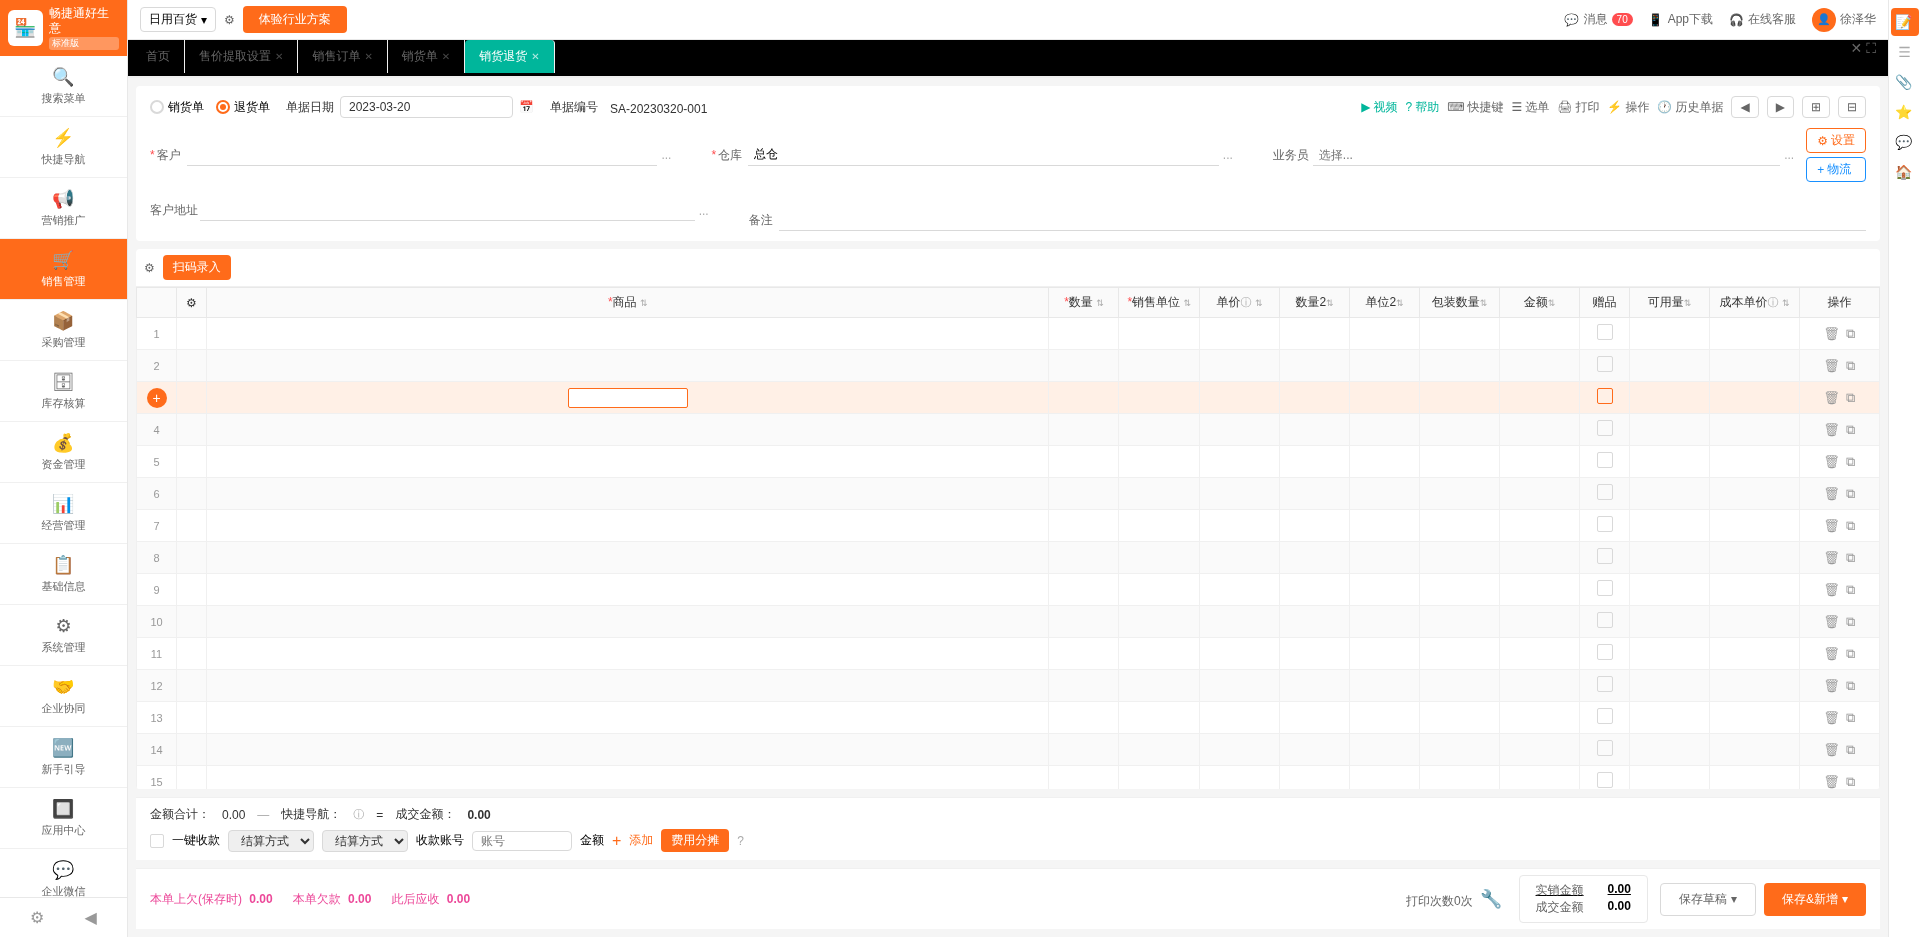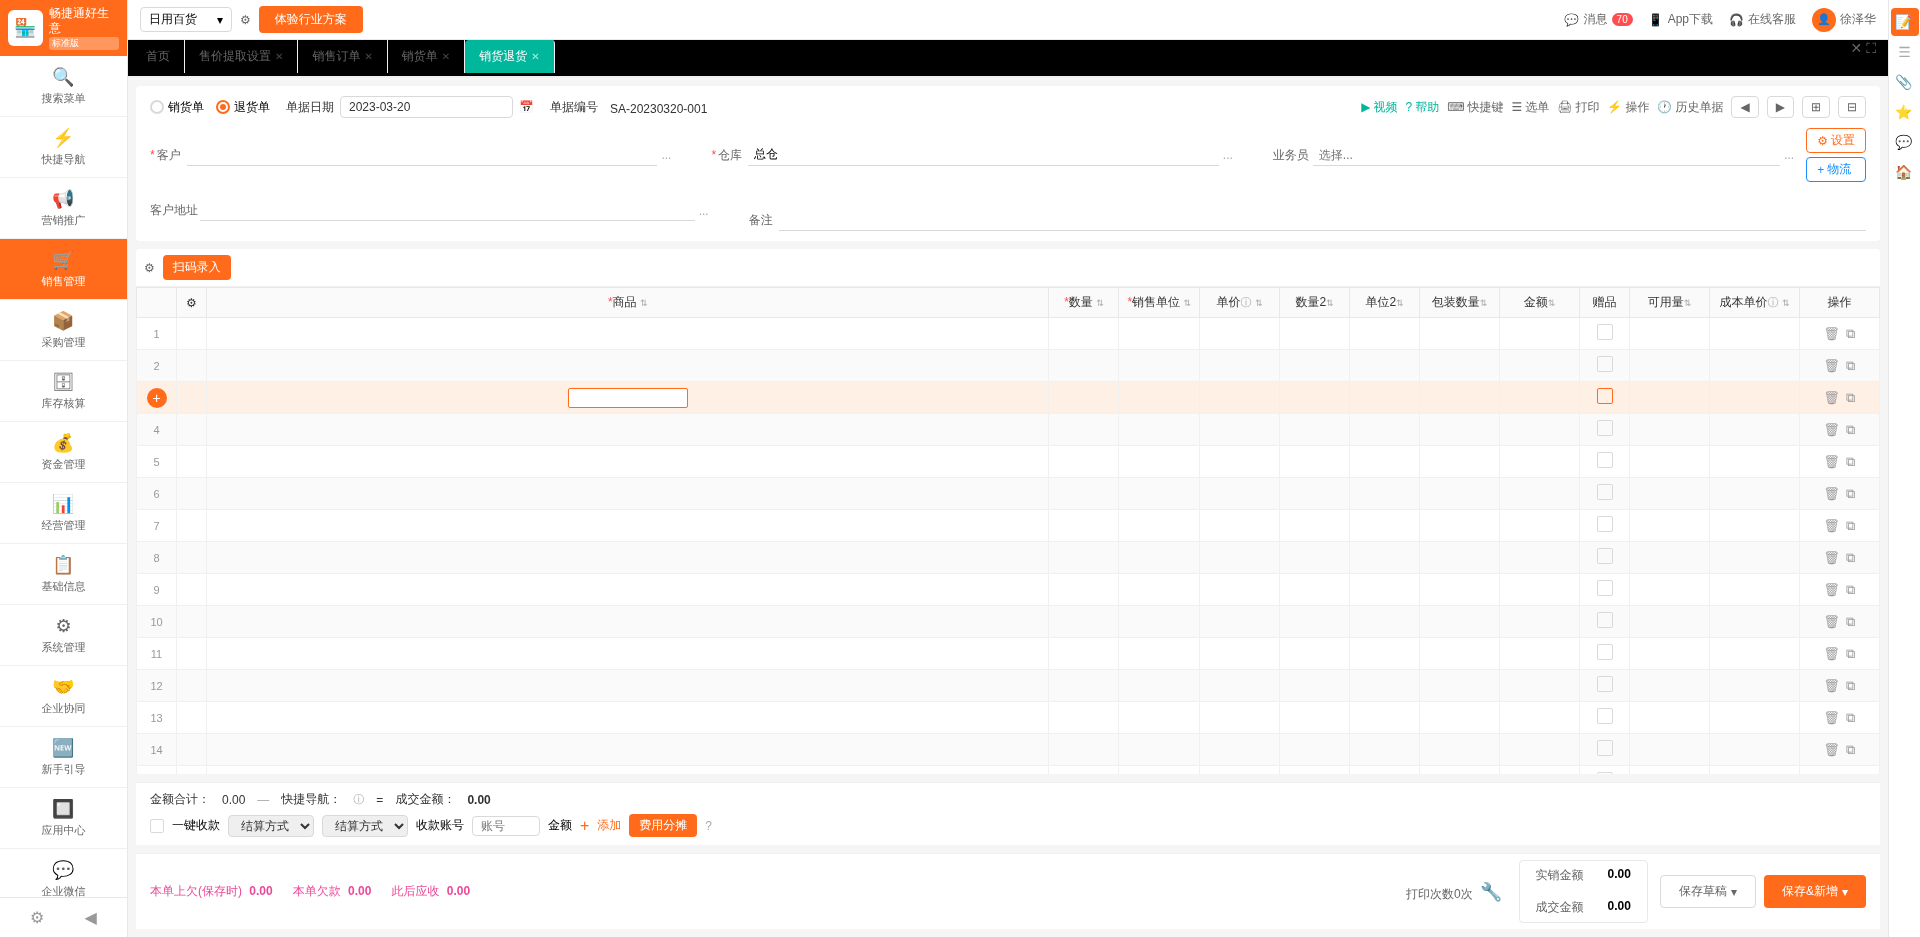--- a/index.html
+++ b/index.html
@@ -18,21 +18,21 @@
     .sidebar-item-label { font-size: 11px; text-align: center; }
     .sidebar-bottom { padding: 10px; display: flex; justify-content: space-around; border-top: 1px solid #e8e8e8; }
     .sidebar-bottom-icon { color: #999; font-size: 16px; cursor: pointer; }
 
     
     .main { flex: 1; display: flex; flex-direction: column; overflow: hidden; }
 
     
     .topbar { height: 40px; background: #fff; display: flex; align-items: center; padding: 0 12px; border-bottom: 1px solid #e8e8e8; justify-content: space-between; }
     .topbar-left { display: flex; align-items: center; gap: 8px; }
-    .topbar-selector { display: flex; align-items: center; gap: 20px; border: 1px solid #d9d9d9; border-radius: 4px; padding: 3px 8px; cursor: pointer; }
+    .topbar-selector { display: flex; align-items: center; gap: 4px; border: 1px solid #d9d9d9; border-radius: 4px; padding: 3px 8px; cursor: pointer; }
     .topbar-settings { color: #666; cursor: pointer; }
     .topbar-btn { background: #ff6b1a; color: #fff; border: none; border-radius: 4px; padding: 5px 16px; cursor: pointer; font-size: 12px; }
     .topbar-right { display: flex; align-items: center; gap: 16px; color: #666; }
     .topbar-right-item { display: flex; align-items: center; gap: 4px; cursor: pointer; }
     .badge { background: #ff4d4f; color: #fff; border-radius: 10px; padding: 1px 5px; font-size: 10px; }
     .user-avatar { width: 24px; height: 24px; background: #ff6b1a; border-radius: 50%; display: flex; align-items: center; justify-content: center; color: #fff; font-size: 11px; }
 
     
     .tabbar { height: 38px; background: #000000; display: flex; align-items: flex-start; border-bottom: 2px solid #f0f0f0; padding: 0 4px; }
     .tab { display: flex; align-items: center; gap: 4px; padding: 8px 14px; cursor: pointer; color: #666; border-right: 1px solid #f0f0f0; font-size: 13px; white-space: nowrap; }
@@ -79,21 +79,21 @@
     .action-icon { color: #999; cursor: pointer; font-size: 13px; }
     .subtotal-row td { background: #fffbe6 !important; font-weight: bold; color: #333; }
 
     
     .bottom-bar { background: #fff; padding: 8px 14px; border-top: 1px solid #f0f0f0; }
     .amount-row { display: flex; align-items: center; gap: 12px; margin-bottom: 6px; color: #333; }
     .amount-dash { color: #aaa; }
     .payment-row { display: flex; align-items: center; gap: 8px; }
     .payment-checkbox { width: 14px; height: 14px; border: 1px solid #d9d9d9; border-radius: 2px; display: inline-flex; }
     .payment-select { border: 1px solid #d9d9d9; border-radius: 4px; padding: 2px 8px; color: #333; }
-    .payment-input { border: 1px solid #d9d9d9; border-radius: 4px; padding: 2px 8px; color: #333; width: 68px; }
+    .payment-input { border: 1px solid #d9d9d9; border-radius: 4px; padding: 2px 8px; color: #333; width: 100px; }
     .fee-btn { background: #ff6b1a; color: #fff; border: none; border-radius: 4px; padding: 3px 10px; cursor: pointer; }
     .help-icon { color: #aaa; cursor: pointer; }
 
     
     .right-sidebar { width: 32px; background: #fff; display: flex; flex-direction: column; align-items: center; gap: 2px; padding: 8px 0; border-left: 1px solid #e8e8e8; }
     .right-sidebar-icon { width: 28px; height: 28px; display: flex; align-items: center; justify-content: center; color: #aaa; cursor: pointer; font-size: 14px; }
     .right-sidebar-icon.active-r { background: #ff6b1a; color: #fff; border-radius: 4px; }
 
     .info-icon { color: #aaa; font-size: 11px; }
     .header-sort { color: #aaa; font-size: 9px; cursor: pointer; }
@@ -792,21 +792,21 @@
           <span style="font-weight:bold;margin-left:4px;">0.00</span>
         </div>
       </div>
       <div style="display:flex;align-items:center;gap:12px;">
         <div style="color:#666;">
           <span>打印次数0次</span>
           <span style="font-size:18px;margin:0 4px;">🔧</span>
         </div>
 
         <div style="border:1px solid #e8e8e8;border-radius:4px;padding:6px 16px;background:#fff;">
-          <div style="display:flex;justify-content:space-between;gap:16px;margin-bottom:15px;">
+          <div style="display:flex;justify-content:space-between;gap:16px;margin-bottom:0;text-decoration:underline;">
             <span style="color:#666;">实销金额</span>
             <span style="font-weight:bold;">0.00</span>
           </div>
           <div style="display:flex;justify-content:space-between;gap:24px;">
             <span style="color:#666;">成交金额</span>
             <span style="font-weight:bold;">0.00</span>
           </div>
         </div>
         <div style="display:flex;gap:8px;">
           <button style="border:1px solid #d9d9d9;border-radius:4px;padding:7px 18px;cursor:pointer;background:#fff;color:#666;display:flex;align-items:center;gap:4px;">

